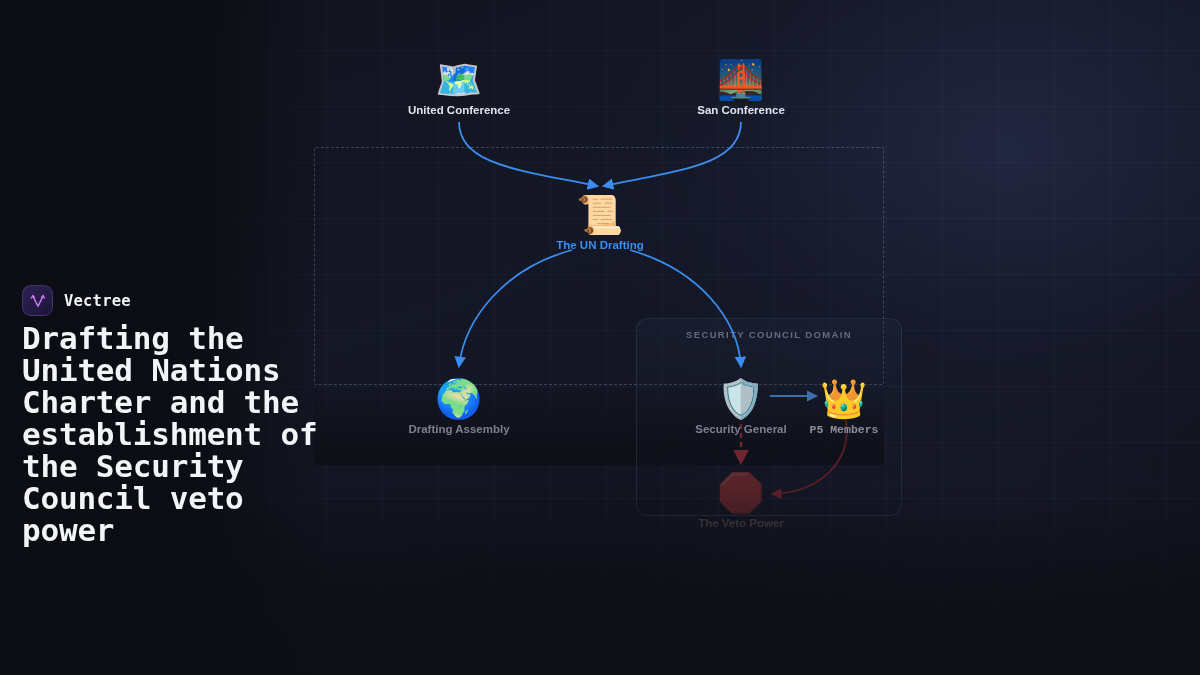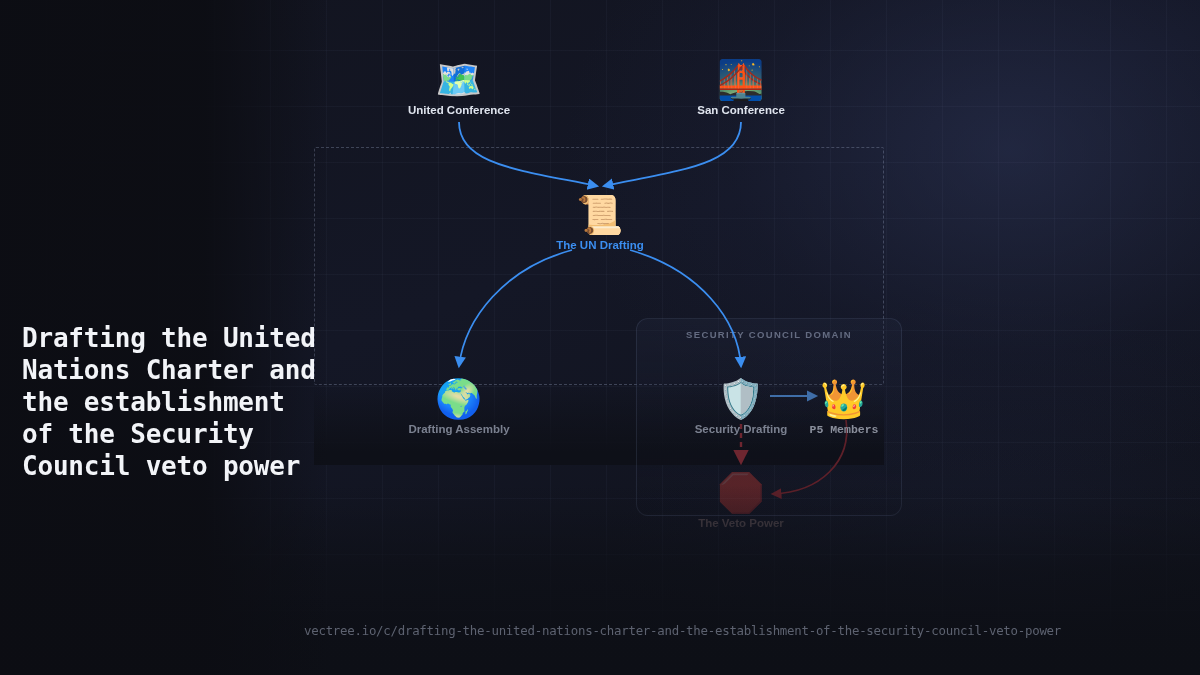--- a/index.html
+++ b/index.html
@@ -102,21 +102,21 @@
     background:linear-gradient(145deg,#2c2152 0%,#241a44 60%,#1c1436 100%);
     border:1px solid rgba(150,110,230,0.30);
     display:flex; align-items:center; justify-content:center;
   }
   .brand-name { font-family:"DejaVu Sans Mono","Liberation Mono",monospace;
     font-size:15.5px; font-weight:700; color:#f0f2f6; letter-spacing:0.2px; }
 
   .headline {
     position:absolute; left:22px; top:322px; width:300px;
     font-family:"DejaVu Sans Mono","Liberation Mono",monospace;
-    font-size:26px; line-height:32px; font-weight:700; color:#f2f4f8;
+    font-size:31px; line-height:32px; font-weight:700; color:#f2f4f8;
     letter-spacing:-0.2px;
   }
 
   .url {
     position:absolute; left:304px; top:623px;
     font-family:"DejaVu Sans Mono","Liberation Mono",monospace;
     font-size:12.4px; color:#5d6270; letter-spacing:-0.25px; white-space:nowrap;
   }
 </style>
 </head>
@@ -178,34 +178,43 @@
     <span class="label">The UN Drafting</span>
   </div>
 
   <div class="node n-ga">
     <span class="glyph">🌍</span>
     <span class="label">Drafting Assembly</span>
   </div>
 
   <div class="node n-sc">
     <span class="glyph">🛡️</span>
-    <span class="label">Security Drafting</span>
+    <span class="label">Security General</span>
   </div>
 
   <div class="node n-p5">
     <span class="glyph">👑</span>
     <span class="label">P5 Members</span>
   </div>
 
   <div class="node n-veto">
     <span class="glyph">🛑</span>
     <span class="label">The Veto Power</span>
   </div>
 
   <div class="bottom-fade"></div>
   <div class="left-panel"></div>
 
+  <div class="brand">
+    <span class="brand-badge">
+      <svg width="18" height="18" viewBox="0 0 24 24" aria-hidden="true">
+        <path d="M5 5 L12 19 L19 5" fill="none" stroke="#c77df0" stroke-width="2.1" stroke-linecap="round" stroke-linejoin="round"></path>
+        <path d="M5 5 L3.2 8.2 M5 5 L7.4 7.4" fill="none" stroke="#c77df0" stroke-width="1.7" stroke-linecap="round"></path>
+        <path d="M19 5 L20.8 8.2 M19 5 L16.6 7.4" fill="none" stroke="#c77df0" stroke-width="1.7" stroke-linecap="round"></path>
+      </svg>
+    </span>
+    <span class="brand-name">Vectree</span>
+  </div>
 
   <div class="headline">Drafting the United Nations Charter and the establishment of the Security Council veto power</div>
 
-  <div class="url">vectree.io/c/drafting-the-united-nations-charter-and-the-establishment-of-the-security-council-veto-power</div>
 
 </div>
 
 </body></html>

